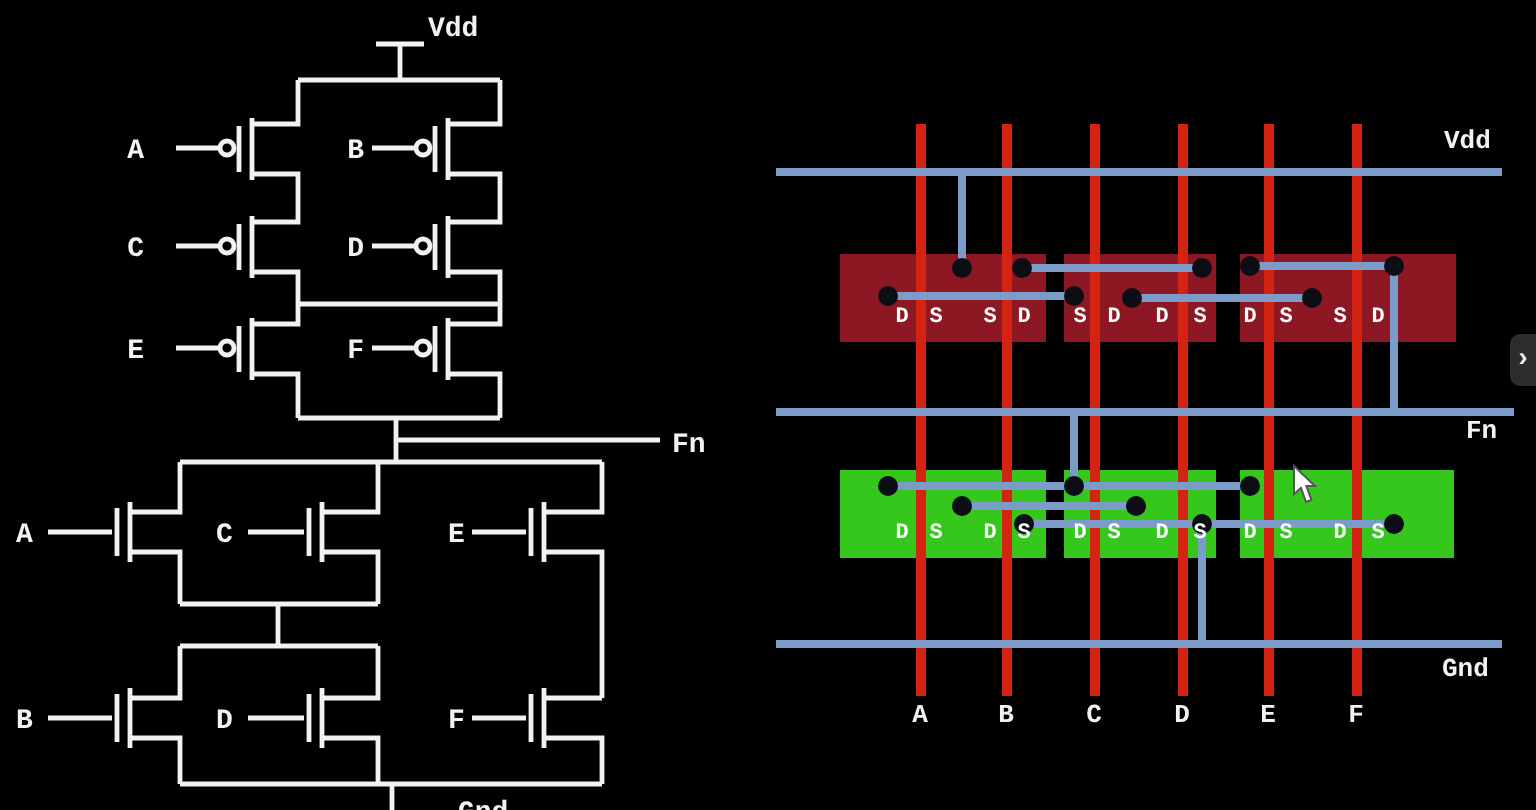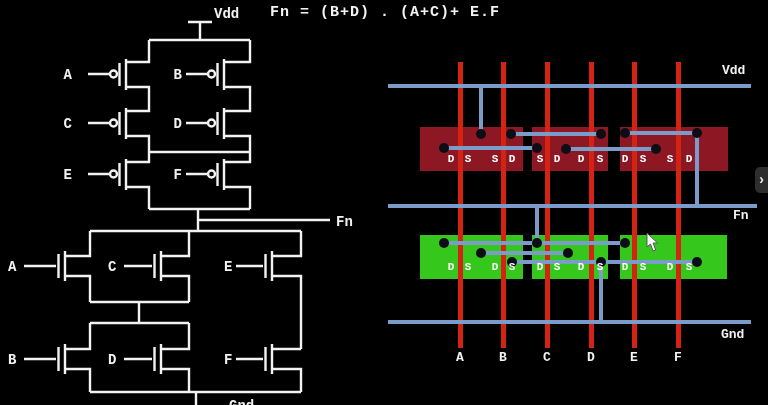--- a/index.html
+++ b/index.html
@@ -28,21 +28,20 @@
   .next-btn{position:absolute;left:755px;top:167px;width:13px;height:26px;background:#2d2d2d;
             border-radius:5px 0 0 5px;color:#e8e8e8;font-size:14px;font-weight:bold;
             display:flex;align-items:center;justify-content:center;cursor:pointer;}
   .cursor{position:absolute;left:646px;top:232px;}
 </style>
 </head>
 <body>
 
 <div id="stage">
 
-  <div class="title">Fn = (B+D) . (A+C)+ E.F</div>
 
   <svg width="380" height="405" viewBox="0 0 380 405" style="position:absolute;left:0;top:0;">
     <g stroke="#f2f2f2" stroke-width="2.4" fill="none">
 
       <path d="M188 22 H212 M200 22 V40"></path>
       <path d="M149 40 H250"></path>
 
       <path d="M149 40 V62 H126 M126 59 V90 M119.5 63 V86 M88 74 H110 M126 87 H149 V111 H126"></path>
       <circle cx="113.5" cy="74" r="3.5"></circle>
 

